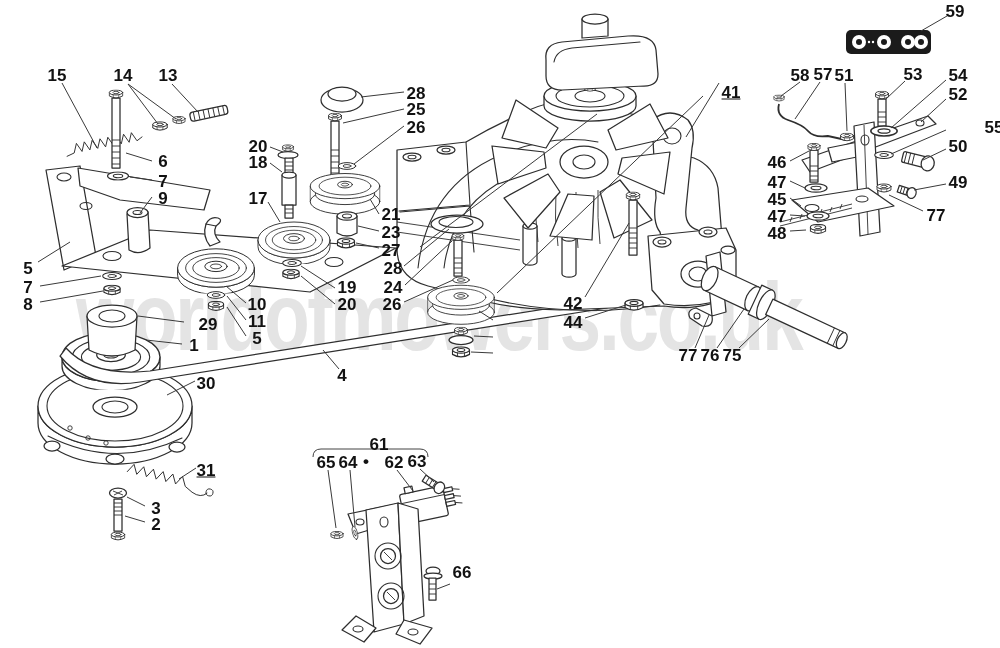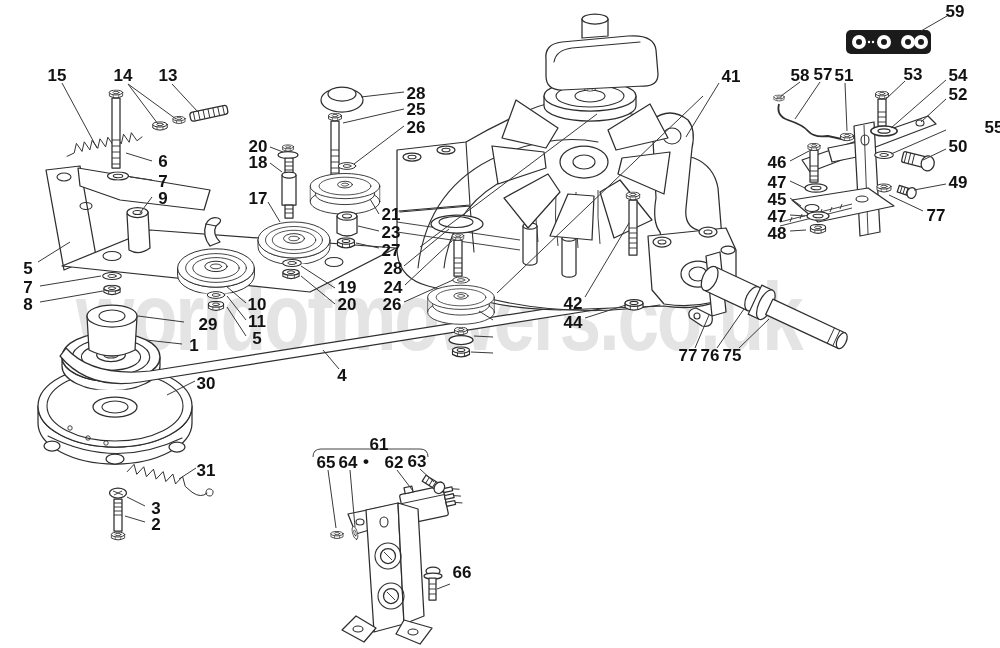--- a/index.html
+++ b/index.html
@@ -467,24 +467,24 @@
     <span class="callout" style="left: 28px; top: 304px;">8</span>
     <span class="callout" style="left: 257px; top: 304px;">10</span>
     <span class="callout" style="left: 257px; top: 321px;">11</span>
     <span class="callout" style="left: 257px; top: 338px;">5</span>
     <span class="callout" style="left: 347px; top: 287px;">19</span>
     <span class="callout" style="left: 347px; top: 304px;">20</span>
     <span class="callout" style="left: 196px; top: 324px; margin-left: 12px;">29</span>
     <span class="callout" style="left: 194px; top: 345px;">1</span>
     <span class="callout" style="left: 206px; top: 383px;">30</span>
     <span class="callout" style="left: 342px; top: 375px;">4</span>
-    <span class="callout" style="left: 206px; top: 470px;">31</span>
+    <span class="callout" style="left: 206px; top: 470px; text-decoration: underline;">31</span>
     <span class="callout" style="left: 156px; top: 508px;">3</span>
     <span class="callout" style="left: 156px; top: 524px;">2</span>
-    <span class="callout" style="left: 731px; top: 76px;">41</span>
+    <span class="callout" style="left: 731px; top: 92px; text-decoration: underline;">41</span>
     <span class="callout" style="left: 573px; top: 303px;">42</span>
     <span class="callout" style="left: 573px; top: 322px;">44</span>
     <span class="callout" style="left: 688px; top: 355px;">77</span>
     <span class="callout" style="left: 710px; top: 355px;">76</span>
     <span class="callout" style="left: 732px; top: 355px;">75</span>
     <span class="callout" style="left: 955px; top: 11px;">59</span>
     <span class="callout" style="left: 800px; top: 75px;">58</span>
     <span class="callout" style="left: 823px; top: 74px;">57</span>
     <span class="callout" style="left: 844px; top: 75px;">51</span>
     <span class="callout" style="left: 913px; top: 74px;">53</span>

